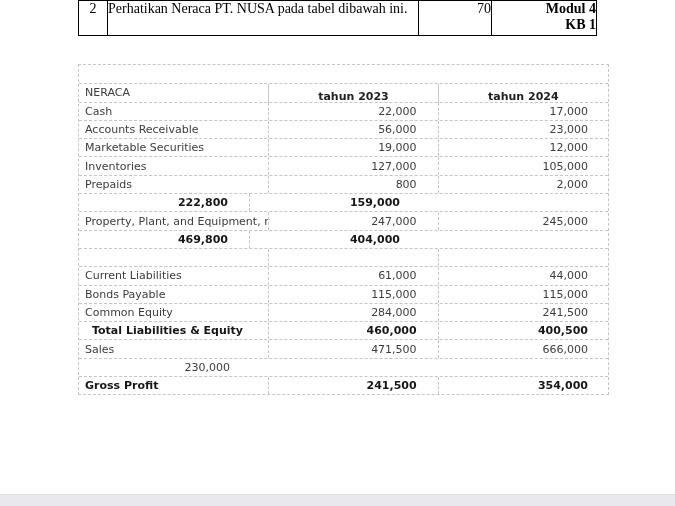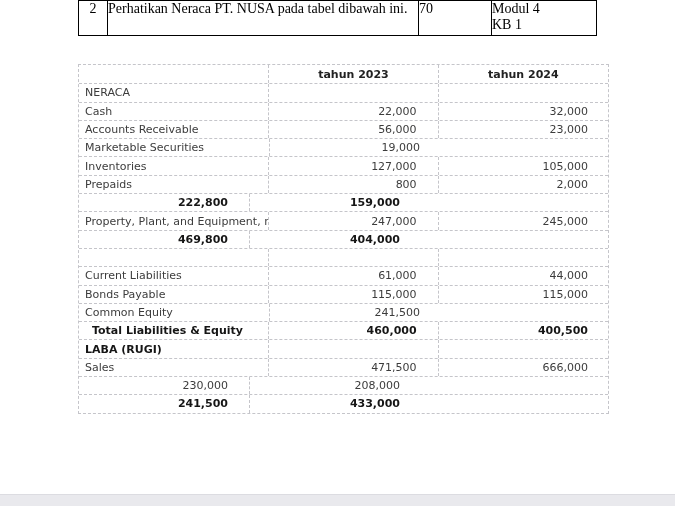--- a/index.html
+++ b/index.html
@@ -10,37 +10,37 @@
   
   .q-table{
     position:absolute;left:78px;top:0;
     border-collapse:collapse;
     font-family:"Liberation Serif", serif;
     font-size:14px;color:#000;
   }
   .q-table td{border:1px solid #000;vertical-align:top;padding:0;}
   .q-num{width:28px;text-align:center;padding-top:1px;height:34px;}
   .q-text{width:310px;padding:1px 4px;text-align:justify;line-height:16px;}
-  .q-score{width:72px;text-align:left;vertical-align:middle;}
-  .q-module{width:104px;text-align:left;vertical-align:middle;line-height:16px;}
+  .q-score{width:72px;text-align:right;vertical-align:middle;}
+  .q-module{width:104px;text-align:right;vertical-align:middle;line-height:16px;font-weight:bold;}
 
   
   .sheet{
     position:absolute;left:78px;top:64px;width:531px;
     border:1px dashed #c5c5ca;box-sizing:border-box;
     font-size:11px;color:#3c3c3c;
   }
   .row{display:flex;height:18.3px;box-sizing:border-box;}
   .row + .row{border-top:1px dashed #c5c5ca;}
   .c{box-sizing:border-box;display:flex;align-items:center;height:100%;overflow:hidden;white-space:nowrap;}
   .c + .c{border-left:1px dashed #c5c5ca;}
   .c.label{width:190px;padding-left:6px;}
   .c.v{width:170px;justify-content:flex-end;padding-right:21px;}
   .c.v:last-child{width:171px;padding-right:20px;}
-  .row.header .c{font-weight:bold;color:#222;}
+  .row.header .c{font-weight:bold;color:#222;margin-top:22px;}
   .row.header .c.v{justify-content:center;padding-right:0;}
   .row.b{font-weight:bold;color:#161616;}
   .row.ind .c.label{padding-left:13px;}
 
   
   .bottom-bar{
     position:absolute;left:0;right:0;bottom:0;height:11px;
     background:#e9e9ed;border-top:1px solid #dcdce1;
   }
 </style>
@@ -70,30 +70,31 @@
       <div class="c v">tahun 2024</div>
     </div>
   <div class="row">
         <div class="c label">NERACA</div>
         <div class="c v"></div>
         <div class="c v"></div>
       </div>
       <div class="row">
         <div class="c label">Cash</div>
         <div class="c v">22,000</div>
-        <div class="c v">32,000</div>
+        <div class="c v">17,000</div>
       </div>
       <div class="row">
         <div class="c label">Accounts Receivable</div>
         <div class="c v">56,000</div>
         <div class="c v">23,000</div>
       </div>
       <div class="row">
         <div class="c label">Marketable Securities</div>
         <div class="c v">19,000</div>
+        <div class="c v">12,000</div>
       </div>
       <div class="row">
         <div class="c label">Inventories</div>
         <div class="c v">127,000</div>
         <div class="c v">105,000</div>
       </div>
       <div class="row">
         <div class="c label">Prepaids</div>
         <div class="c v">800</div>
         <div class="c v">2,000</div>
@@ -121,42 +122,38 @@
         <div class="c v">61,000</div>
         <div class="c v">44,000</div>
       </div>
       <div class="row">
         <div class="c label">Bonds Payable</div>
         <div class="c v">115,000</div>
         <div class="c v">115,000</div>
       </div>
       <div class="row">
         <div class="c label">Common Equity</div>
+        <div class="c v">284,000</div>
         <div class="c v">241,500</div>
       </div>
       <div class="row b ind">
         <div class="c label">Total Liabilities &amp; Equity</div>
         <div class="c v">460,000</div>
         <div class="c v">400,500</div>
-      </div>
-      <div class="row b">
-        <div class="c label">LABA (RUGI)</div>
-        <div class="c v"></div>
-        <div class="c v"></div>
       </div>
       <div class="row">
         <div class="c label">Sales</div>
         <div class="c v">471,500</div>
         <div class="c v">666,000</div>
       </div>
       <div class="row ind">
         <div class="c v">230,000</div>
-        <div class="c v">208,000</div>
       </div>
       <div class="row b">
+        <div class="c label">Gross Profit</div>
         <div class="c v">241,500</div>
-        <div class="c v">433,000</div>
+        <div class="c v">354,000</div>
       </div>
     </div>
 
   <div class="bottom-bar"></div>
 
 </div>
 
 </body></html>

